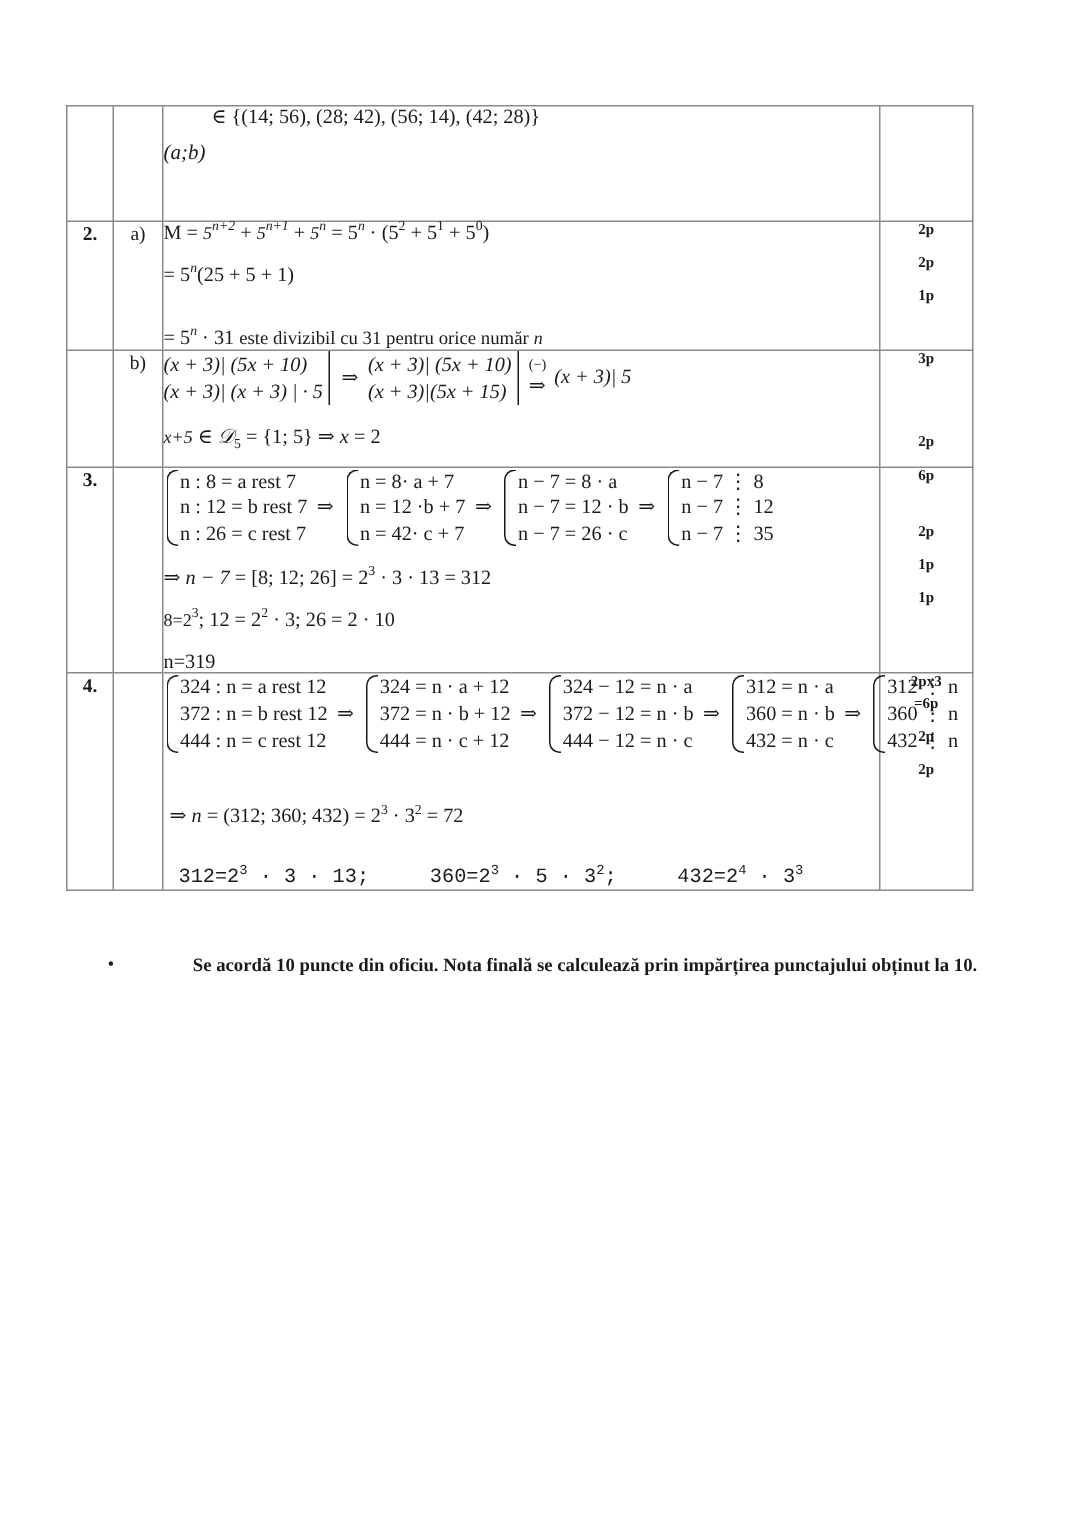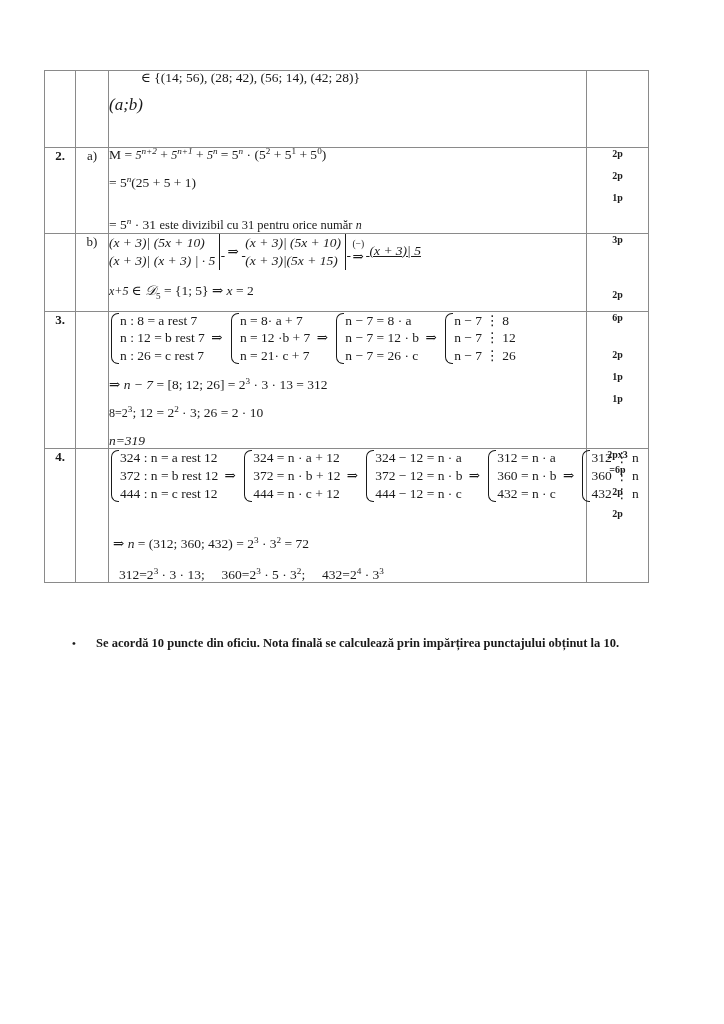--- a/index.html
+++ b/index.html
@@ -163,20 +163,21 @@
   }
   .bullet-note .dot {
     position: absolute;
     left: 28px;
     top: 1px;
     font-size: 11px;
   }
   .bullet-note .txt {
     display: block;
     padding-left: 52px;
+    text-align: center;
   }
 </style>
 </head>
 <body>
 
 <div class="page">
 
   <table class="grade-table">
     <colgroup>
       <col class="col-num">
@@ -184,21 +185,21 @@
         <col class="col-body">
         <col class="col-pts">
     </colgroup>
     <tbody>
 
       <tr>
         <td class="cell-num"></td>
         <td class="cell-sub"></td>
         <td class="cell-body" style="height:76px;">
           <div class="line indent" style="padding-left:32px;">∈ {(14; 56), (28; 42), (56; 14), (42; 28)}</div>
-          <div class="line it" style="font-size:17px;">(a;b)</div>
+          <div class="line it" style="font-size:14px;">(a;b)</div>
         </td>
         <td class="cell-pts"></td>
       </tr>
 
       <tr>
         <td class="cell-num">2.</td>
         <td class="cell-sub">a)</td>
         <td class="cell-body">
           <div class="line">
             <span>M =</span>
@@ -230,21 +231,21 @@
           <span class="pt">2p</span>
           <span class="pt">2p</span>
           <span class="pt">1p</span>
         </td>
       </tr>
 
       <tr>
         <td class="cell-num"></td>
         <td class="cell-sub">b)</td>
         <td class="cell-body">
-          <div class="line" style="margin-bottom:9px;text-decoration:underline;">
+          <div class="line" style="margin-bottom:9px;">
             <span class="bargrp">
               <span class="row it">(x + 3)| (5x + 10)</span>
               <span class="row it">(x + 3)| (x + 3) | · 5</span>
             </span>
             <span class="arrow-mid">⇒</span>
             <span class="bargrp">
               <span class="row it">(x + 3)| (5x + 10)</span>
               <span class="row it">(x + 3)|(5x + 15)</span>
             </span>
             <span class="stack-arrow">
@@ -275,48 +276,48 @@
           <div class="sys-wrap">
             <span class="sys">
               <span class="row">n : 8  =  a rest 7</span>
               <span class="row">n : 12  =  b rest 7</span>
               <span class="row">n : 26  =  c rest 7</span>
             </span>
             <span class="arrow-mid">⇒</span>
             <span class="sys">
               <span class="row">n = 8· a + 7</span>
               <span class="row">n = 12 ·b + 7</span>
-              <span class="row">n = 21· c + 7</span>
+              <span class="row">n = 42· c + 7</span>
             </span>
             <span class="arrow-mid">⇒</span>
             <span class="sys">
               <span class="row">n − 7 = 8 · a</span>
               <span class="row">n − 7 = 12 · b</span>
               <span class="row">n − 7 = 26 · c</span>
             </span>
             <span class="arrow-mid">⇒</span>
             <span class="sys">
               <span class="row">n − 7 ⋮ 8</span>
               <span class="row">n − 7 ⋮ 12</span>
-              <span class="row">n − 7 ⋮ 26</span>
+              <span class="row">n − 7 ⋮ 35</span>
             </span>
           </div>
           <div class="line" style="margin-top:13px;">
             <span>⇒</span>
             <span class="it">n − 7</span>
             <span>= [8; 12; 26] = 2</span><span class="sup">3</span>
             <span>· 3 · 13 = 312</span>
           </div>
           <div class="line" style="margin-top:14px;">
             <span style="font-size:12px;text-align:right;">8=2</span><span class="sup">3</span><span>;</span>
             <span>12 = 2</span><span class="sup">2</span>
             <span>· 3;</span>
             <span>26 = 2 · 10</span>
           </div>
-          <div class="line" style="margin-top:14px;font-style:italic;">n=319</div>
+          <div class="line" style="margin-top:14px;">n=319</div>
         </td>
         <td class="cell-pts">
           <span class="pt gap-lg">6p</span>
           <span class="pt">2p</span>
           <span class="pt">1p</span>
           <span class="pt">1p</span>
         </td>
       </tr>
 
       <tr>
@@ -354,21 +355,21 @@
               <span class="row">432 ⋮ n</span>
             </span>
           </div>
           <div class="line" style="margin-top:34px; padding-left:4px;">
             <span>⇒</span>
             <span class="it">n</span>
             <span>= (312; 360; 432) = 2</span><span class="sup">3</span>
             <span>· 3</span><span class="sup">2</span>
             <span>= 72</span>
           </div>
-          <div class="line" style="margin-top:17px; padding-left:10px;">
+          <div class="line" style="margin-top:28px; padding-left:10px;font-family:Liberation Mono, monospace;">
             <span>312=2</span><span class="sup">3</span>
             <span>· 3 · 13</span><span>;</span>
             &nbsp;&nbsp;&nbsp;
             <span>360=2</span><span class="sup">3</span>
             <span>· 5 · 3</span><span class="sup">2</span><span>;</span>
             &nbsp;&nbsp;&nbsp;
             <span>432=2</span><span class="sup">4</span>
             <span>· 3</span><span class="sup">3</span>
           </div>
         </td>

